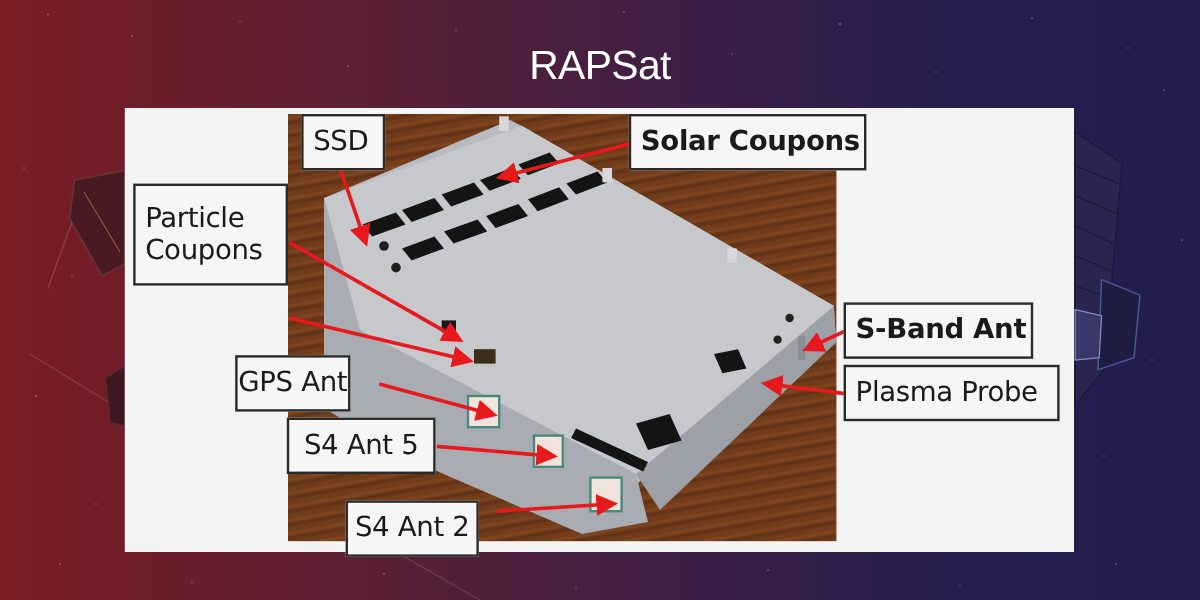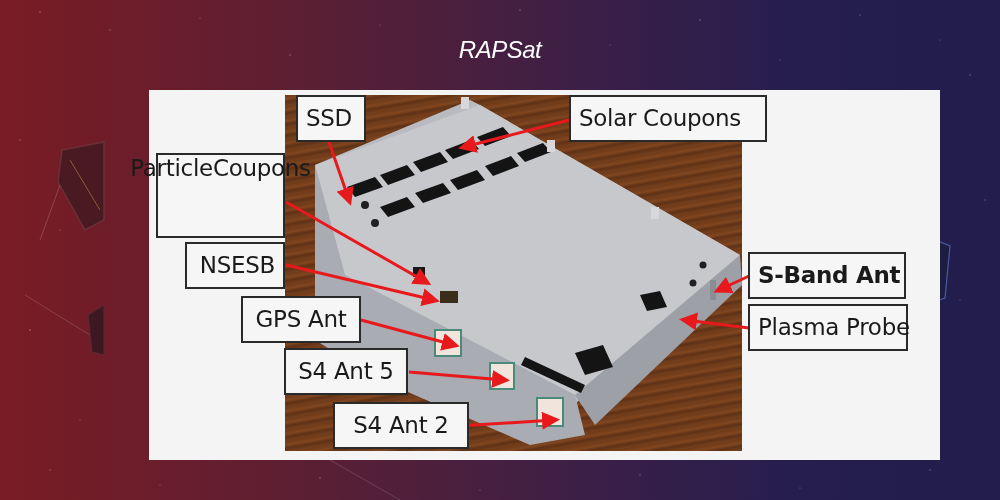--- a/index.html
+++ b/index.html
@@ -4,27 +4,26 @@
 <style>
   html, body { margin: 0; padding: 0; }
   body {
     width: 1000px; height: 500px; overflow: hidden; position: relative;
     font-family: "Liberation Sans", sans-serif;
     background: linear-gradient(90deg, #7a1c24 0%, #5c1f33 30%, #3a1f48 60%, #251e4e 80%, #221d4c 100%);
   }
   .stars { position: absolute; inset: 0; pointer-events: none; }
   .title {
     position: absolute; top: 36px; left: 0; width: 1000px; text-align: center;
-    color: #ffffff; font-size: 24px; letter-spacing: -0.5px; font-style: italic;
+    color: #ffffff; font-size: 34px; letter-spacing: -0.5px;
   }
   .sat-deco { position: absolute; pointer-events: none; }
   .panel {
     position: absolute; left: 104px; top: 90px; width: 791px; height: 370px;
     background: #f4f4f4;
-    margin-left: 45px;
   }
   .photo {
     position: absolute; left: 136px; top: 5px; width: 457px; height: 356px;
     overflow: hidden;
     background: repeating-linear-gradient(170deg, #6e3a1a 0px, #80461f 4px, #5f3116 7px, #76401c 11px);
   }
   .photo svg { position: absolute; left: 0; top: 0; }
   .label {
     position: absolute; background: #f6f6f6; border: 2px solid #2a2a2a;
     color: #1a1a1a; font-family: "DejaVu Sans", sans-serif; font-size: 23px;
@@ -152,24 +151,23 @@
       <line x1="137" y1="175" x2="285" y2="210"></line>
       <line x1="212" y1="230" x2="305" y2="255"></line>
       <line x1="260" y1="282" x2="355" y2="290"></line>
       <line x1="310" y1="336" x2="405" y2="330"></line>
       <line x1="600" y1="186" x2="570" y2="200"></line>
       <line x1="600" y1="238" x2="536" y2="230"></line>
     </g>
   </svg>
 
   <div class="label" style="left:147px;top:5px;width:70px;height:47px;">SSD</div>
-  <div class="label" style="left:420px;top:5px;width:198px;height:47px;">Solar Coupons</div>
-  <div class="label" style="left:7px;top:63px;width:129px;height:85px;flex-direction:row;align-items:flex-start;justify-content:center;">
+  <div class="label" style="left:420px;top:5px;width:198px;height:47px;font-weight:bold;">Solar Coupons</div>
+  <div class="label" style="left:7px;top:63px;width:129px;height:85px;flex-direction:column;align-items:flex-start;justify-content:center;">
     <span>Particle</span>
     <span>Coupons</span>
   </div>
-  <div class="label" style="left:36px;top:152px;width:100px;height:47px;justify-content:flex-end;">NSESB</div>
-  <div class="label" style="left:92px;top:206px;width:120px;height:47px;justify-content:center;">GPS Ant</div>
+  <div class="label" style="left:92px;top:206px;width:96px;height:47px;justify-content:center;">GPS Ant</div>
   <div class="label" style="left:135px;top:258px;width:124px;height:47px;justify-content:center;">S4 Ant 5</div>
-  <div class="label" style="left:184px;top:312px;width:136px;height:47px;justify-content:center;">S4 Ant 2</div>
+  <div class="label" style="left:184px;top:327px;width:111px;height:47px;justify-content:center;">S4 Ant 2</div>
   <div class="label" style="left:599px;top:162px;width:158px;height:47px;font-weight:bold;">S-Band Ant</div>
-  <div class="label" style="left:599px;top:214px;width:160px;height:47px;">Plasma Probe</div>
+  <div class="label" style="left:599px;top:214px;width:180px;height:47px;">Plasma Probe</div>
 </div>
 
 </body></html>

